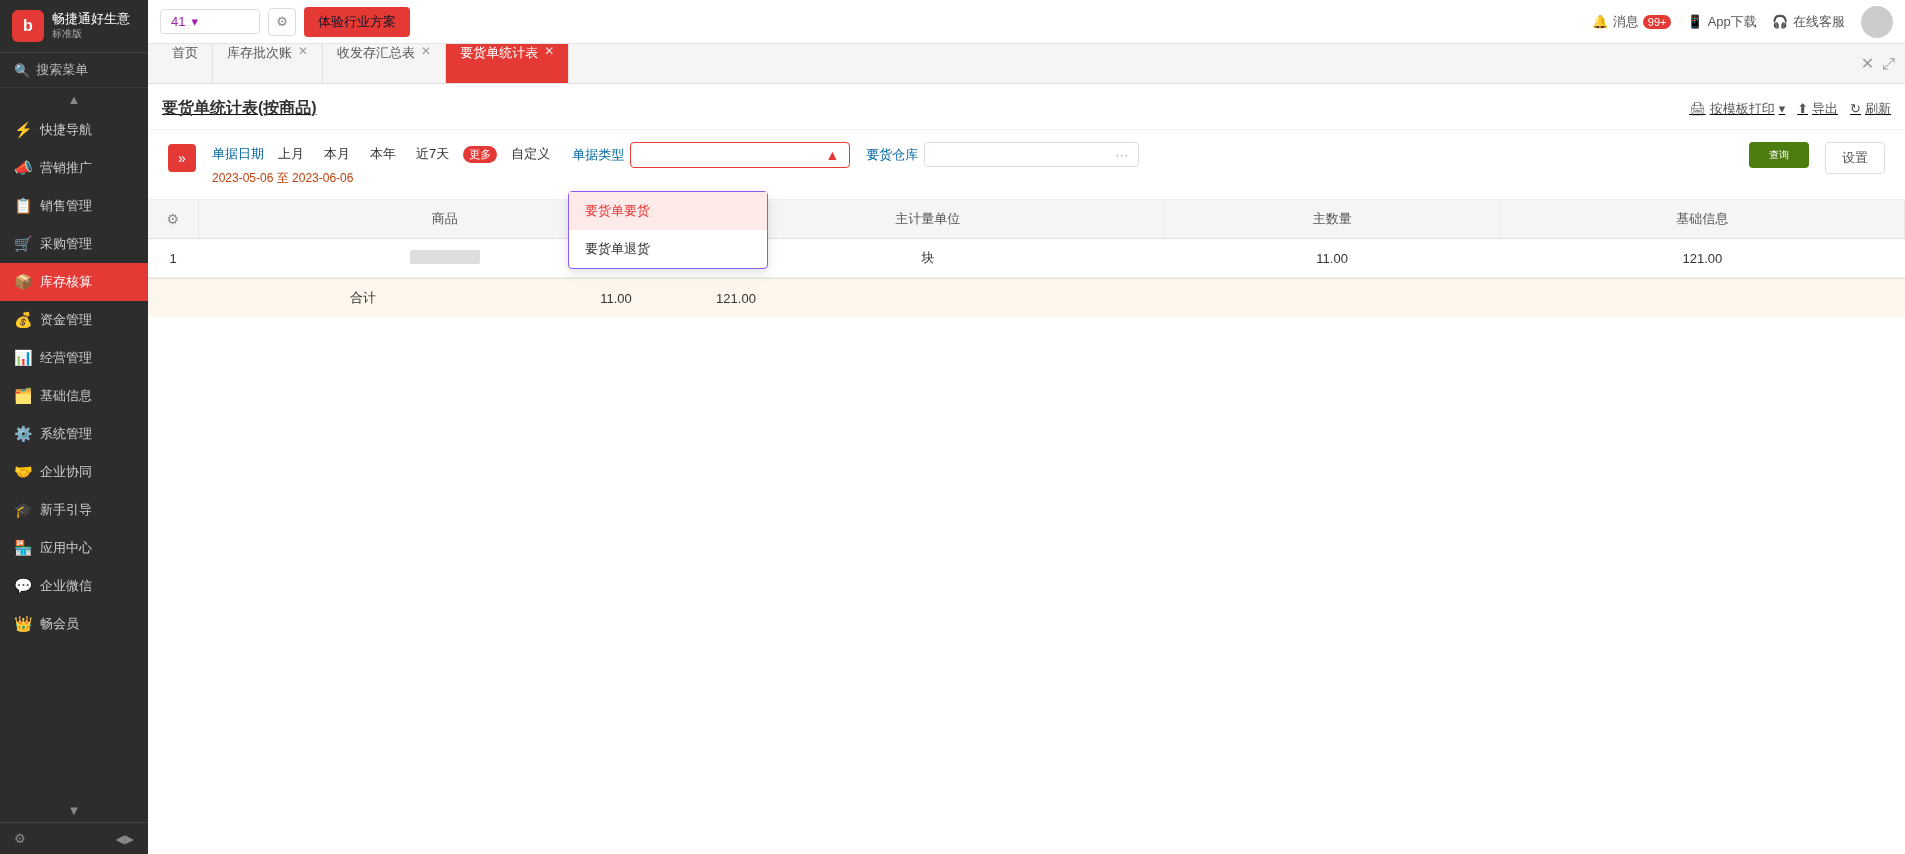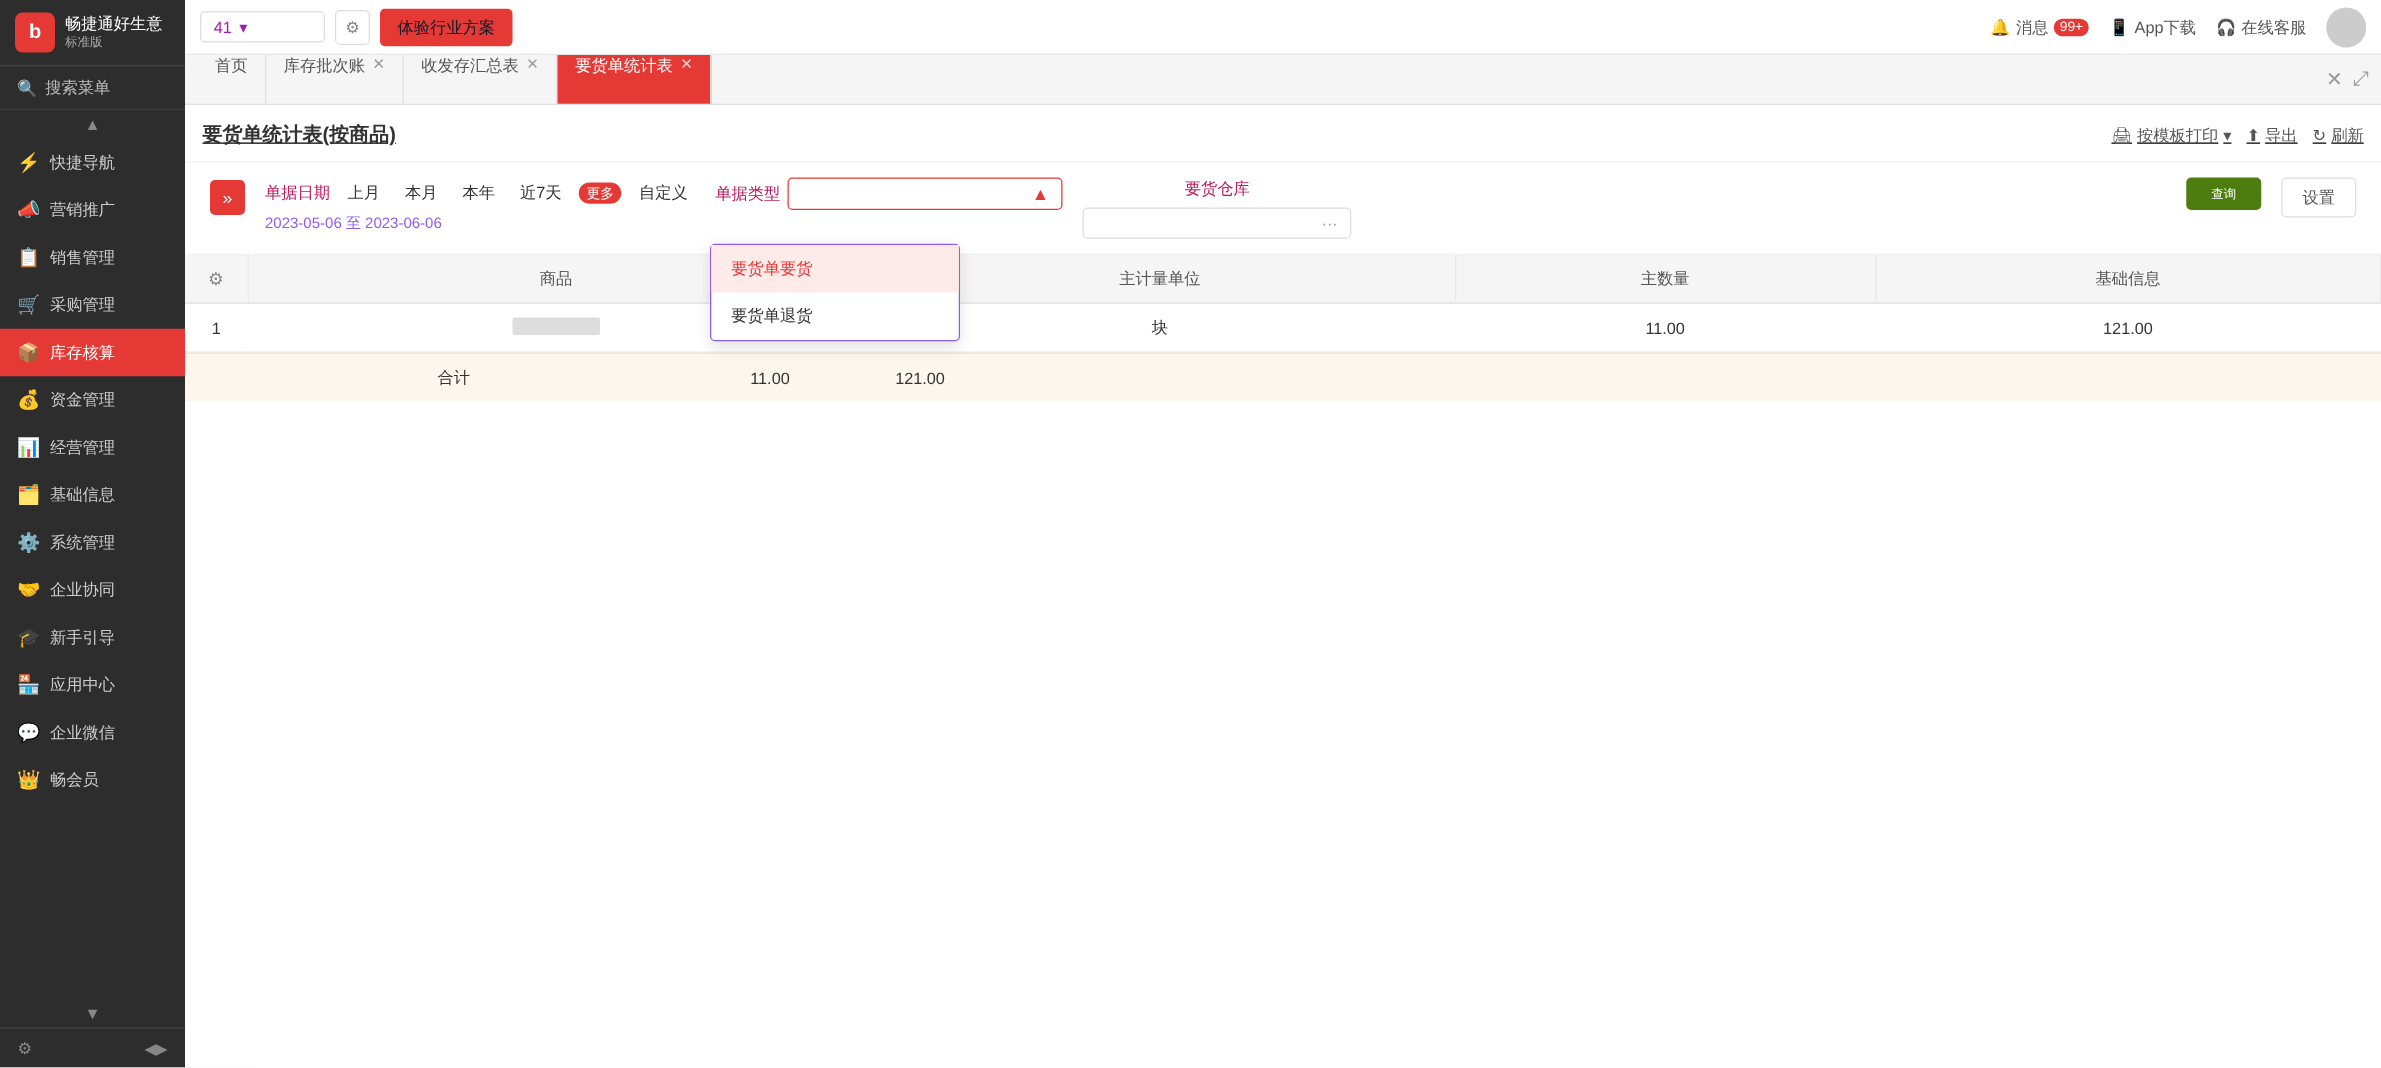--- a/index.html
+++ b/index.html
@@ -194,39 +194,39 @@
     .filter-row { display: flex; align-items: center; gap: 8px; flex-wrap: wrap; }
     .filter-date-item { font-size: 13px; color: #333; cursor: pointer; padding: 3px 6px; }
     .filter-date-badge {
       background: #e53935;
       color: white;
       border-radius: 10px;
       padding: 1px 6px;
       font-size: 11px;
       cursor: pointer;
     }
-    .filter-date-text { font-size: 12px; color: #8b5cf6; }
+    .filter-date-text { font-size: 12px; color: #c2410c; }
 
     .filter-type-group { display: flex; align-items: center; gap: 6px; }
-    .filter-type-label { font-size: 13px; color: #be185d; }
+    .filter-type-label { font-size: 13px; color: #0369a1; }
     .filter-type-input {
       display: flex; align-items: center;
       border: 1px solid #e53935;
       border-radius: 4px;
       padding: 4px 10px;
       min-width: 220px;
       position: relative;
     }
     .filter-type-input input {
       border: none; outline: none; flex: 1; font-size: 13px; color: #333;
       background: transparent;
     }
     .filter-chevron { color: #e53935; cursor: pointer; font-size: 14px; }
 
-    .filter-warehouse-group { display: flex; align-items: center; gap: 6px; flex-direction: column; }
+    .filter-warehouse-group { display: flex; align-items: center; gap: 6px; }
     .filter-warehouse-input {
       display: flex; align-items: center;
       border: 1px solid #ddd;
       border-radius: 4px;
       padding: 4px 10px;
       min-width: 180px;
     }
     .filter-warehouse-input input {
       border: none; outline: none; flex: 1; font-size: 13px;
       background: transparent;

